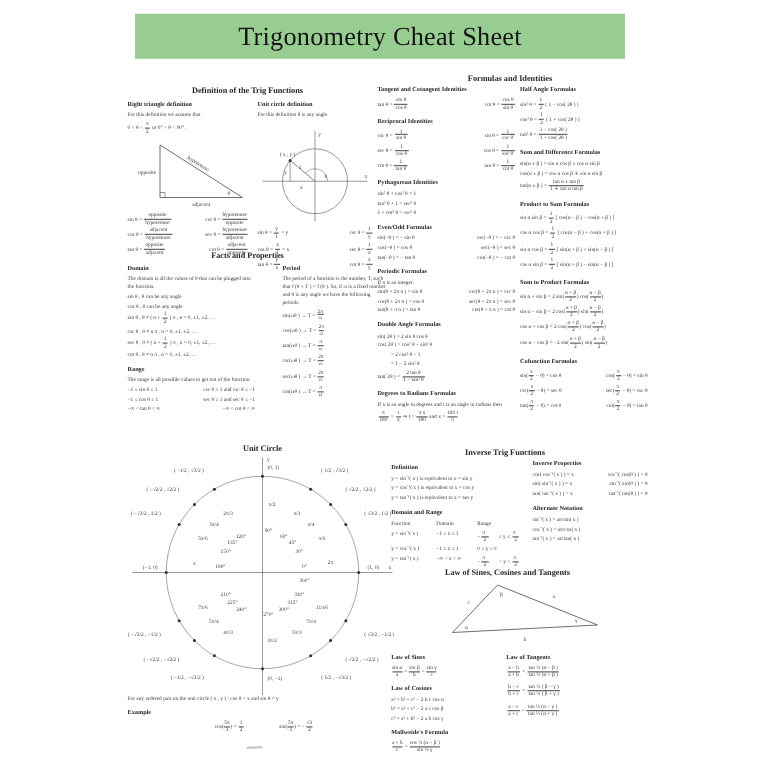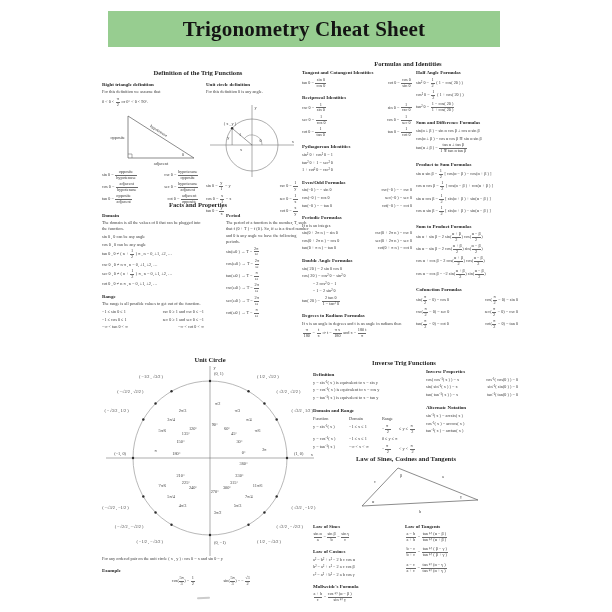--- a/index.html
+++ b/index.html
@@ -1,21 +1,21 @@
 <!DOCTYPE html>
 <html><head>
 <meta charset="utf-8">
 <style>
   html,body{margin:0;padding:0;}
   body{width:612px;height:612px;background:#ffffff;position:relative;overflow:hidden;
        font-family:"Liberation Serif", serif;}
   .poster{position:absolute;left:94px;top:0;width:428px;height:612px;background:#fff;color:#3d3d3d;}
   .banner{position:absolute;left:14px;top:11px;width:392px;height:36px;
           display:flex;align-items:center;justify-content:center;}
-  .banner h1{margin:0;font-size:21px;font-weight:700;color:#141414;letter-spacing:0.2px;
+  .banner h1{margin:0;font-size:21px;font-weight:400;color:#141414;letter-spacing:0.2px;
              font-family:"Liberation Serif", serif;}
   .bigh{position:absolute;font-size:6.6px;font-weight:bold;color:#262626;text-align:center;}
   .col{position:absolute;font-size:4.3px;line-height:1.45;color:#3d3d3d;overflow:visible;}
   .sec-h{font-size:5px;font-weight:bold;color:#262626;margin:2px 0 1px;}
   .pg{margin:0 0 1px;}
   .ln{white-space:nowrap;margin:1.4px 0;}
   .rw{display:flex;justify-content:space-between;margin:1.4px 0;white-space:nowrap;}
   .rw3{display:flex;margin:1.4px 0;white-space:nowrap;}
   .rw3 span:nth-child(1){width:34%;} .rw3 span:nth-child(2){width:31%;} .rw3 span:nth-child(3){flex:1;}
   .exrow{display:flex;justify-content:center;gap:28px;margin:2px 0;}

